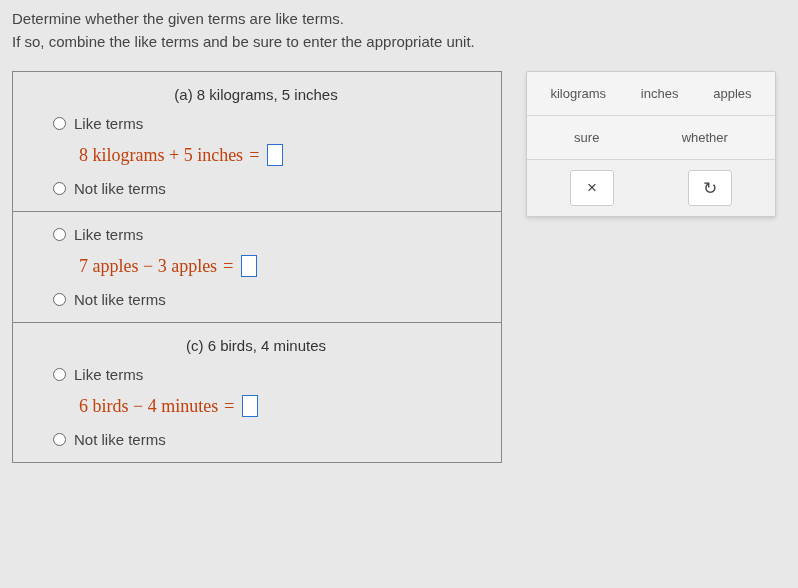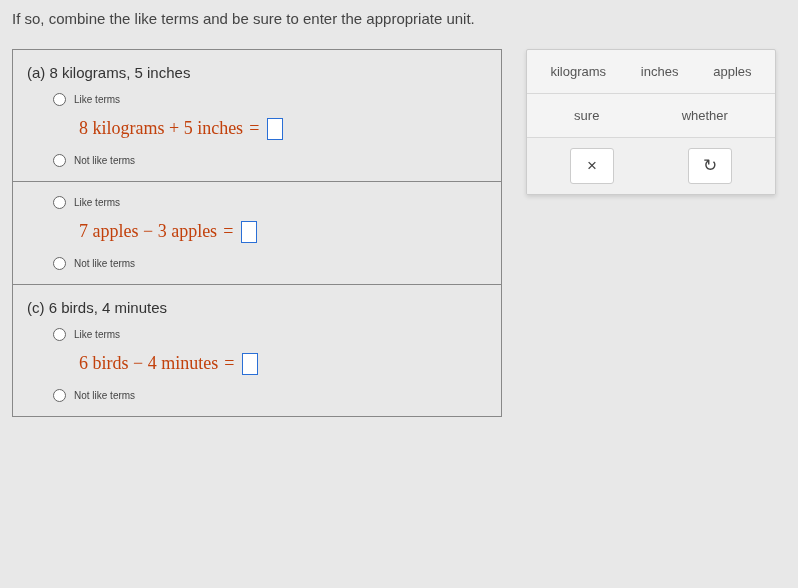--- a/index.html
+++ b/index.html
@@ -24,20 +24,21 @@
       align-items: flex-start;
     }
     .question-table {
       border: 1px solid #888;
       background: #e8e8e8;
       width: 490px;
     }
     .part {
       border-bottom: 1px solid #888;
       padding: 14px 16px 14px 14px;
+      text-align: center;
     }
     .part:last-child { border-bottom: none; }
     .part-header {
       font-size: 15px;
       color: #333;
       margin-bottom: 12px;
     }
     .option-row {
       margin-left: 26px;
       margin-bottom: 12px;
@@ -47,21 +48,21 @@
     .radio {
       width: 13px;
       height: 13px;
       border: 1.5px solid #666;
       border-radius: 50%;
       display: inline-block;
       margin-right: 8px;
       background: #fff;
     }
     .option-label {
-      font-size: 10px;
+      font-size: 15px;
       color: #444;
     }
     .math-row {
       margin-left: 52px;
       margin-bottom: 14px;
       font-family: 'Times New Roman', serif;
       font-size: 18px;
       color: #c2410c;
       display: flex;
       align-items: center;
@@ -114,20 +115,21 @@
     }
     .reset-icon {
       display: inline-block;
       transform: scaleX(-1);
     }
   </style>
 </head>
 <body>
 
 <div class="instructions">
+  <div>Determine whether the given terms are like terms.</div>
   <div>If so, combine the like terms and be sure to enter the appropriate unit.</div>
 </div>
 
 <div class="main-area">
   <div class="question-table">
 
     <div class="part">
       <div class="part-header">(a) 8 kilograms, 5 inches</div>
       <div class="option-row">
         <span class="radio"></span>

